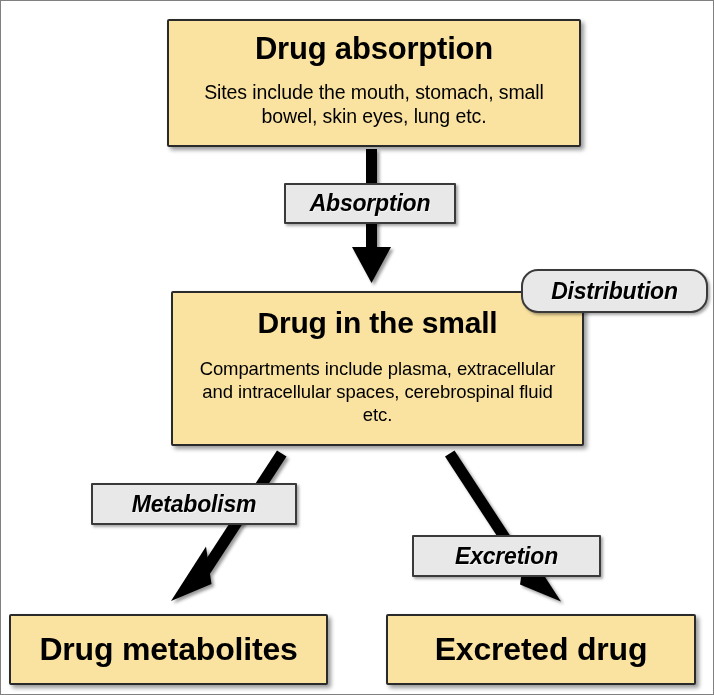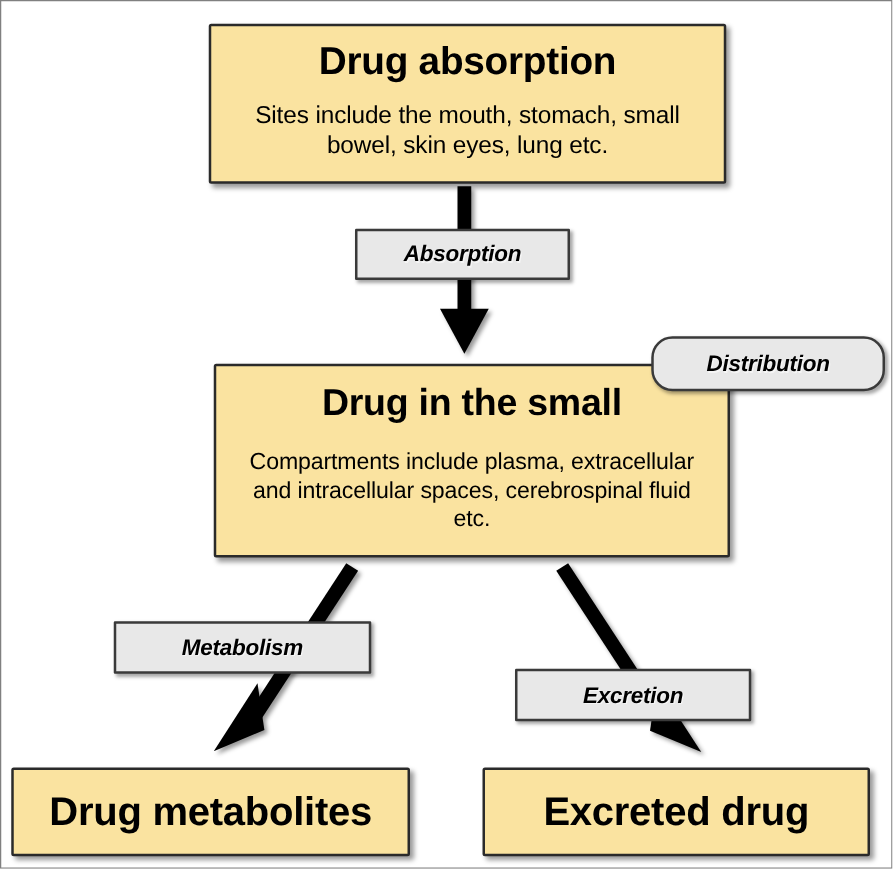--- a/index.html
+++ b/index.html
@@ -73,21 +73,21 @@
     border-radius: 1px;
     box-shadow: 2px 2px 3px rgba(0,0,0,0.35);
     display: flex;
     align-items: center;
     justify-content: center;
     z-index: 3;
   }
   .chip span {
     font-weight: bold;
     font-style: italic;
-    font-size: 18px;
+    font-size: 23px;
     color: #000000;
     letter-spacing: -0.2px;
     text-shadow: 1px 1px 0 rgba(255,255,255,0.55);
   }
 </style>
 </head>
 <body>
 
 <div id="canvas">
 
@@ -125,21 +125,21 @@
 
   <div class="node node-mid" style="left:170px; top:290px; width:413px; height:155px; padding:6px 20px 10px 20px;">
     <div class="title">Drug in the small</div>
     <div class="sub">Compartments include plasma, extracellular and intracellular spaces, cerebrospinal fluid etc.</div>
   </div>
 
   <div class="chip" style="left:520px; top:268px; width:187px; height:44px;border-radius:17px;">
     <span>Distribution</span>
   </div>
 
-  <div class="chip" style="left:90px; top:496px; width:206px; height:42px;align-items:center;">
+  <div class="chip" style="left:90px; top:482px; width:206px; height:42px;align-items:center;">
     <span>Metabolism</span>
   </div>
 
   <div class="chip" style="left:411px; top:534px; width:189px; height:42px;">
     <span>Excretion</span>
   </div>
 
   <div class="node node-leaf" style="left:385px; top:613px; width:310px; height:71px;">
     <div class="title">Excreted drug</div>
   </div>

